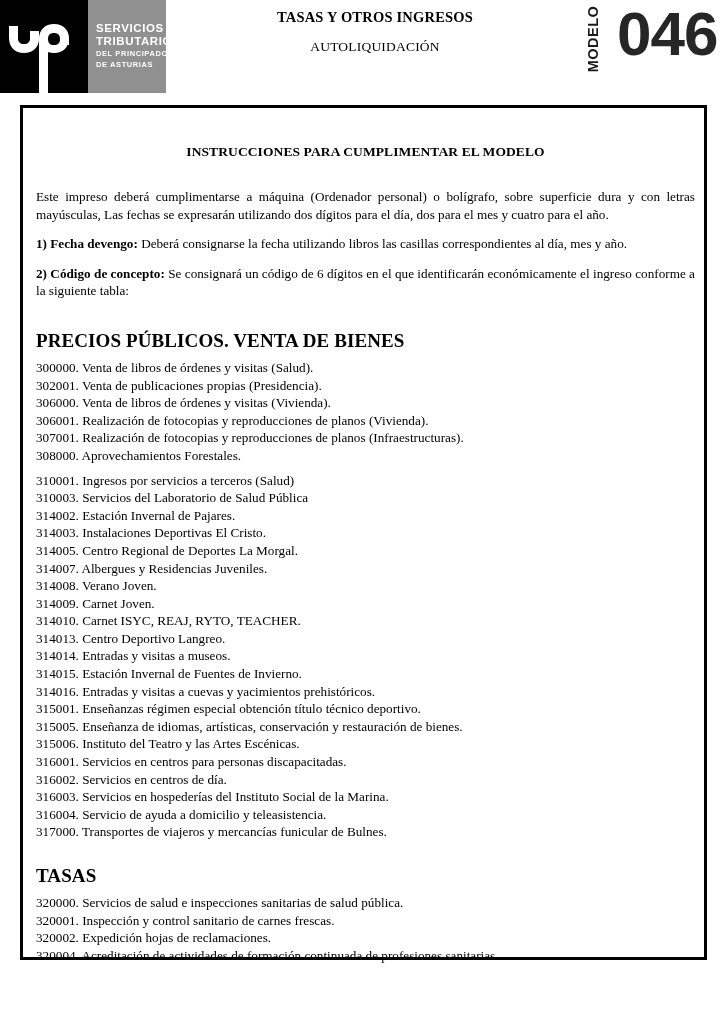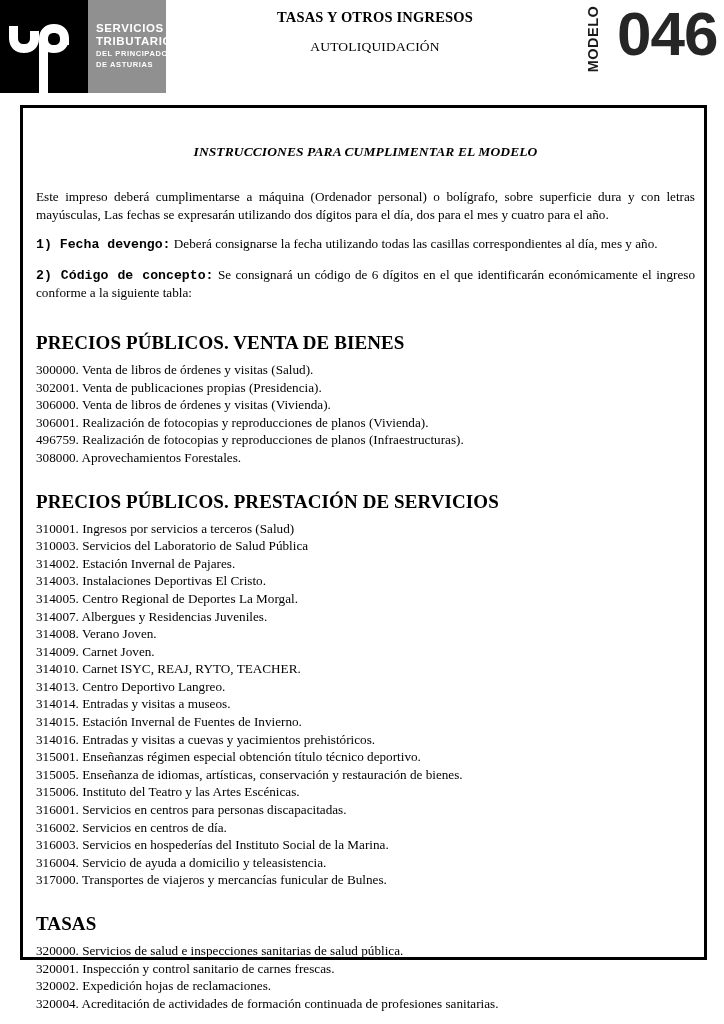--- a/index.html
+++ b/index.html
@@ -143,33 +143,32 @@
     top: 0;
     width: 659px;
   }
 
   #instructions-title {
     text-align: center;
     font-size: 13.5px;
     font-weight: bold;
     margin-top: 36px;
     letter-spacing: 0.1px;
-    font-style: italic;
   }
 
   .para {
     font-size: 13.2px;
     line-height: 17.6px;
     text-align: justify;
     margin-top: 12px;
   }
   #para-intro { margin-top: 28px; }
   #para-1 { margin-top: 12px; }
   #para-2 { margin-top: 12px; }
-  .para b { font-weight: bold; font-family: Liberation Mono, monospace; }
+  .para b { font-weight: bold; }
 
   .section-heading {
     font-size: 19px;
     font-weight: bold;
     margin-top: 24px;
     letter-spacing: 0.1px;
   }
   #sec-0-heading { margin-top: 30px; }
 
   .code-list {
@@ -216,35 +215,34 @@
 
 </div>
 
 <div id="main-box">
   <div id="box-inner">
 
     <div id="instructions-title">INSTRUCCIONES PARA CUMPLIMENTAR EL MODELO</div>
 
     <div class="para" id="para-intro">Este impreso deberá cumplimentarse a máquina (Ordenador personal) o bolígrafo, sobre superficie dura y con letras mayúsculas, Las fechas se expresarán utilizando dos dígitos para el día, dos para el mes y cuatro para el año.</div>
 
-    <div class="para" id="para-1"><b>1) Fecha devengo:</b><span> Deberá consignarse la fecha utilizando todas las casillas correspondientes al día, mes y año.</span></div>
+    <div class="para" id="para-1"><b>1) Fecha devengo:</b><span> Deberá consignarse la fecha utilizando libros las casillas correspondientes al día, mes y año.</span></div>
 
     <div class="para" id="para-2"><b>2) Código de concepto:</b><span> Se consignará un código de 6 dígitos en el que identificarán económicamente el ingreso conforme a la siguiente tabla:</span></div>
 
     <div id="sections-container">
         <div class="section-heading" id="sec-0-heading">PRECIOS PÚBLICOS. VENTA DE BIENES</div>
         <div class="code-list">
           <div class="code-line">300000. Venta de libros de órdenes y visitas (Salud).</div>
           <div class="code-line">302001. Venta de publicaciones propias (Presidencia).</div>
           <div class="code-line">306000. Venta de libros de órdenes y visitas (Vivienda).</div>
           <div class="code-line">306001. Realización de fotocopias y reproducciones de planos (Vivienda).</div>
-          <div class="code-line">496759. Realización de fotocopias y reproducciones de planos (Infraestructuras).</div>
+          <div class="code-line">307001. Realización de fotocopias y reproducciones de planos (Infraestructuras).</div>
           <div class="code-line">308000. Aprovechamientos Forestales.</div>
         </div>
-        <div class="section-heading">PRECIOS PÚBLICOS. PRESTACIÓN DE SERVICIOS</div>
         <div class="code-list">
           <div class="code-line">310001. Ingresos por servicios a terceros (Salud)</div>
           <div class="code-line">310003. Servicios del Laboratorio de Salud Pública</div>
           <div class="code-line">314002. Estación Invernal de Pajares.</div>
           <div class="code-line">314003. Instalaciones Deportivas El Cristo.</div>
           <div class="code-line">314005. Centro Regional de Deportes La Morgal.</div>
           <div class="code-line">314007. Albergues y Residencias Juveniles.</div>
           <div class="code-line">314008. Verano Joven.</div>
           <div class="code-line">314009. Carnet Joven.</div>
           <div class="code-line">314010. Carnet ISYC, REAJ, RYTO, TEACHER.</div>

